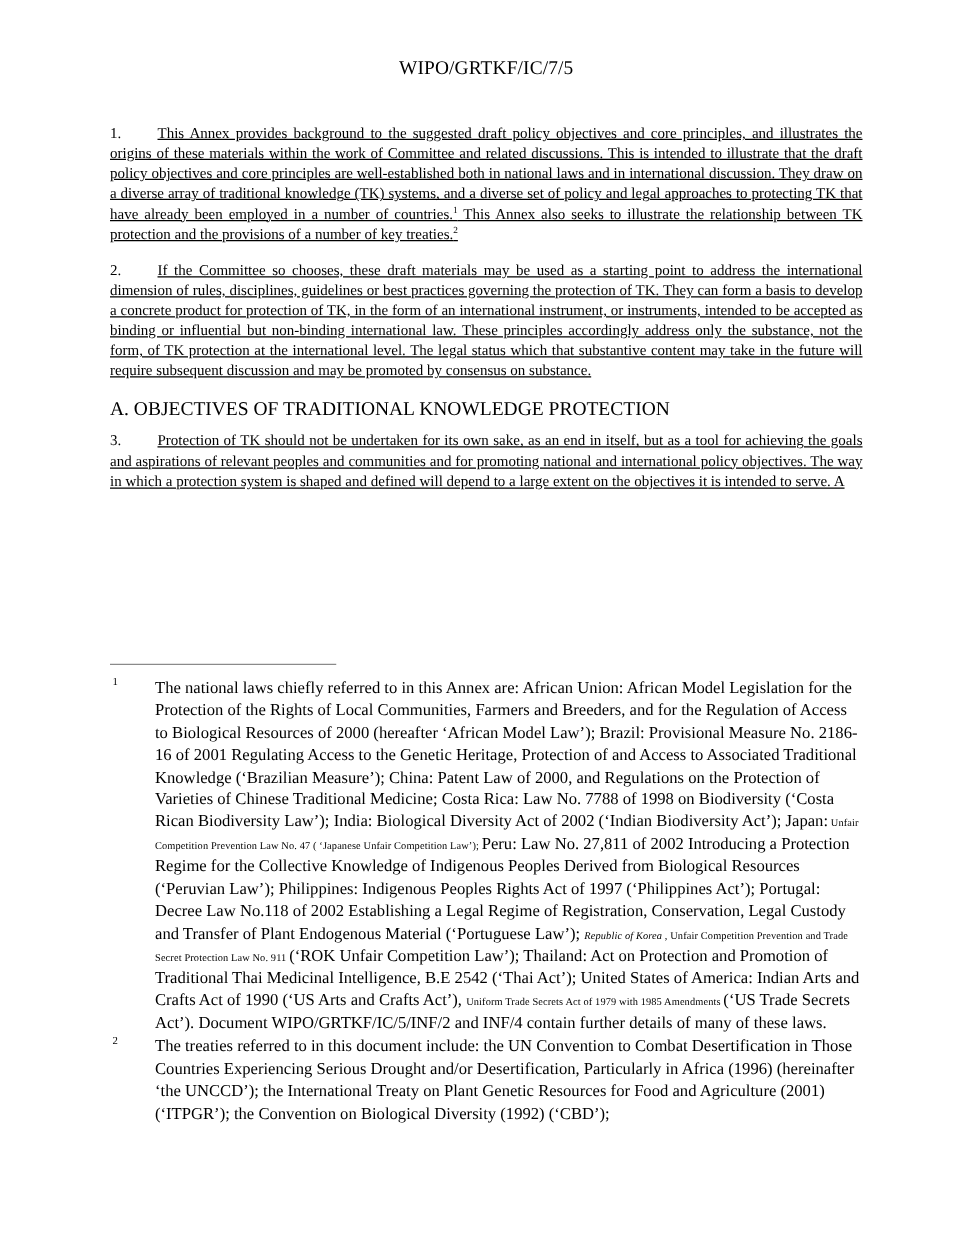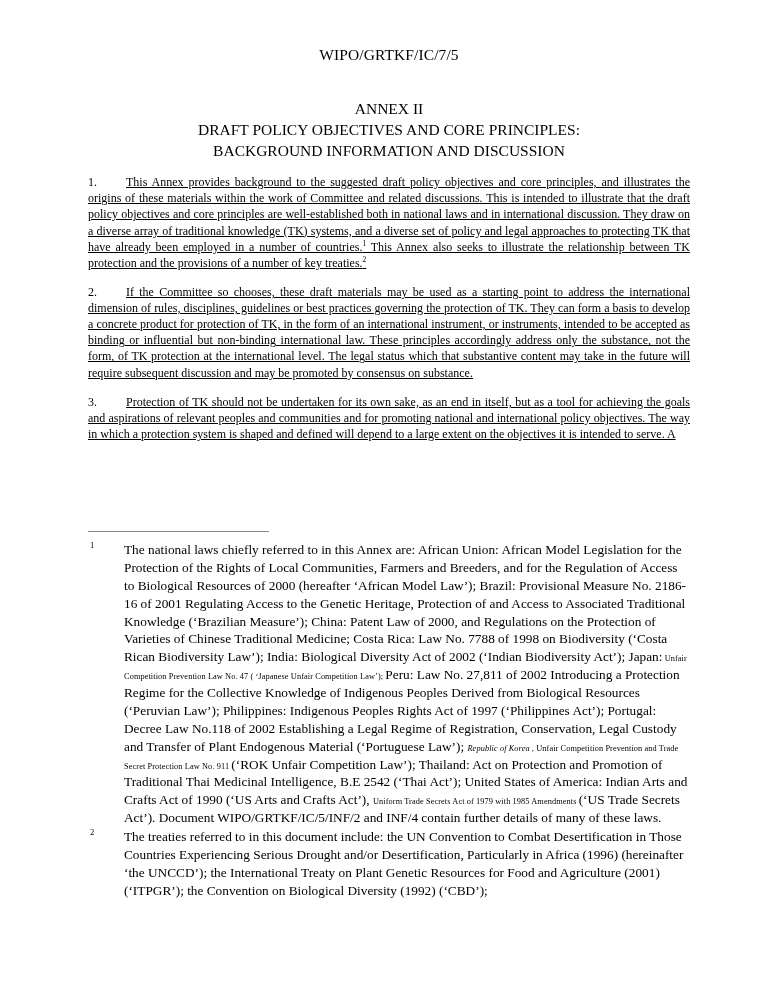--- a/index.html
+++ b/index.html
@@ -111,34 +111,30 @@
 </style>
 </head>
 <body>
 
 <div class="page">
 
   <div class="content">
 
     <div class="doc-code">WIPO/GRTKF/IC/7/5</div>
 
-    <div class="title-block">
-      <div>ANNEX II</div>
-      <div>DRAFT POLICY OBJECTIVES AND CORE PRINCIPLES:</div>
-      <div>BACKGROUND INFORMATION AND DISCUSSION</div>
-    </div>
 
     <p class="para">
       <span class="num">1.</span><span>This Annex provides background to the suggested draft policy objectives and core principles, and illustrates the origins of these materials within the work of Committee and related discussions.  This is intended to illustrate that the draft policy objectives and core principles are well-established both in national laws and in international discussion.  They draw on a diverse array of traditional knowledge (TK) systems, and a diverse set of policy and legal approaches to protecting TK that have already been employed in a number of countries.</span><sup class="fn">1</sup><span>  This Annex also seeks to illustrate the relationship between TK protection and the provisions of a number of key treaties.</span><sup class="fn">2</sup>
     </p>
 
     <p class="para">
       <span class="num">2.</span><span>If the Committee so chooses, these draft materials may be used as a starting point to address the international dimension of rules, disciplines, guidelines or best practices governing the protection of TK.  They can form a basis to develop a concrete product for protection of TK, in the form of an international instrument, or instruments, intended to be accepted as binding or influential but non-binding international law.  These principles accordingly address only the substance, not the form, of TK protection at the international level.  The legal status which that substantive content may take in the future will require subsequent discussion and may be promoted by consensus on substance.</span>
     </p>
 
+    <p class="section-head">A.  OBJECTIVES OF TRADITIONAL KNOWLEDGE PROTECTION</p>
 
     <p class="para">
       <span class="num">3.</span><span>Protection of TK should not be undertaken for its own sake, as an end in itself, but as a tool for achieving the goals and aspirations of relevant peoples and communities and for promoting national and international policy objectives.  The way in which a protection system is shaped and defined will depend to a large extent on the objectives it is intended to serve.  A</span>
     </p>
 
   </div>
 
   <div class="footnote-area">
     <div class="fn-rule"></div>
     <div id="footnotes-host">

